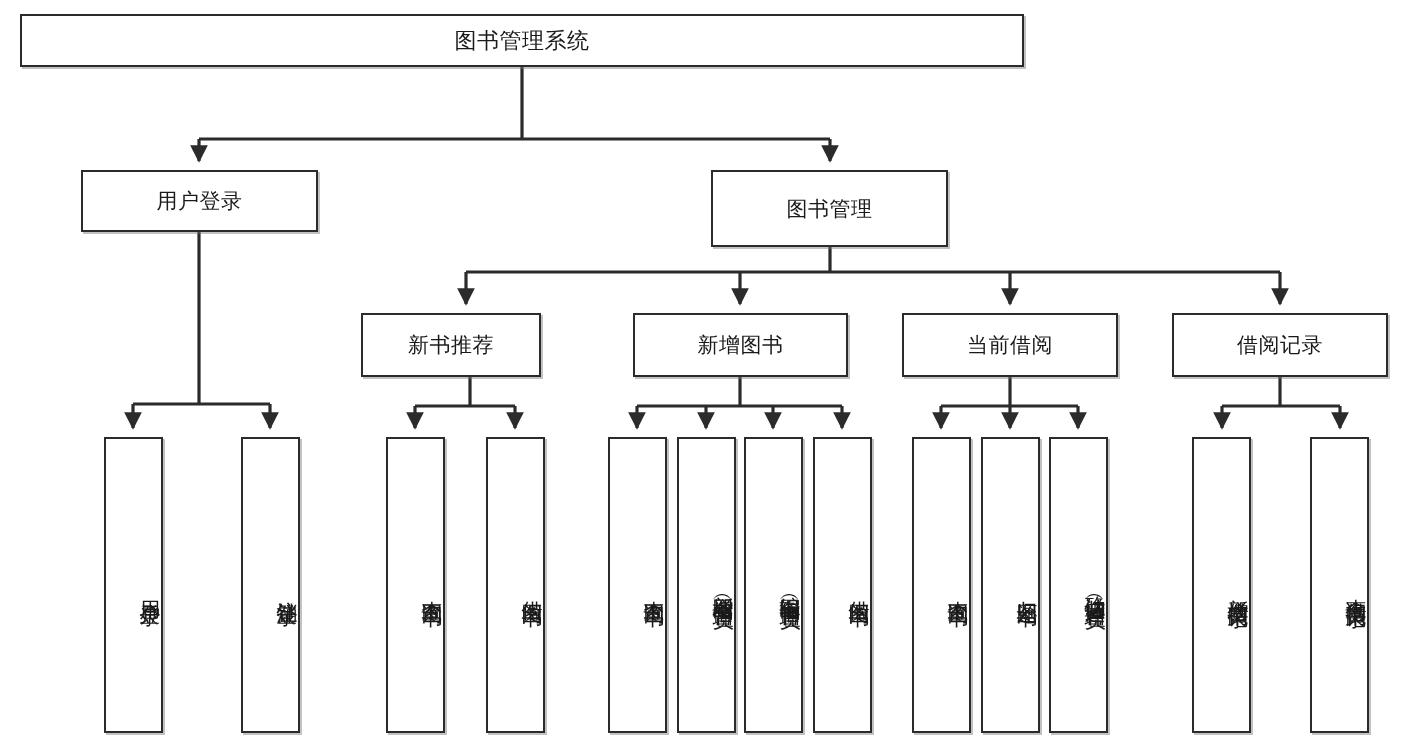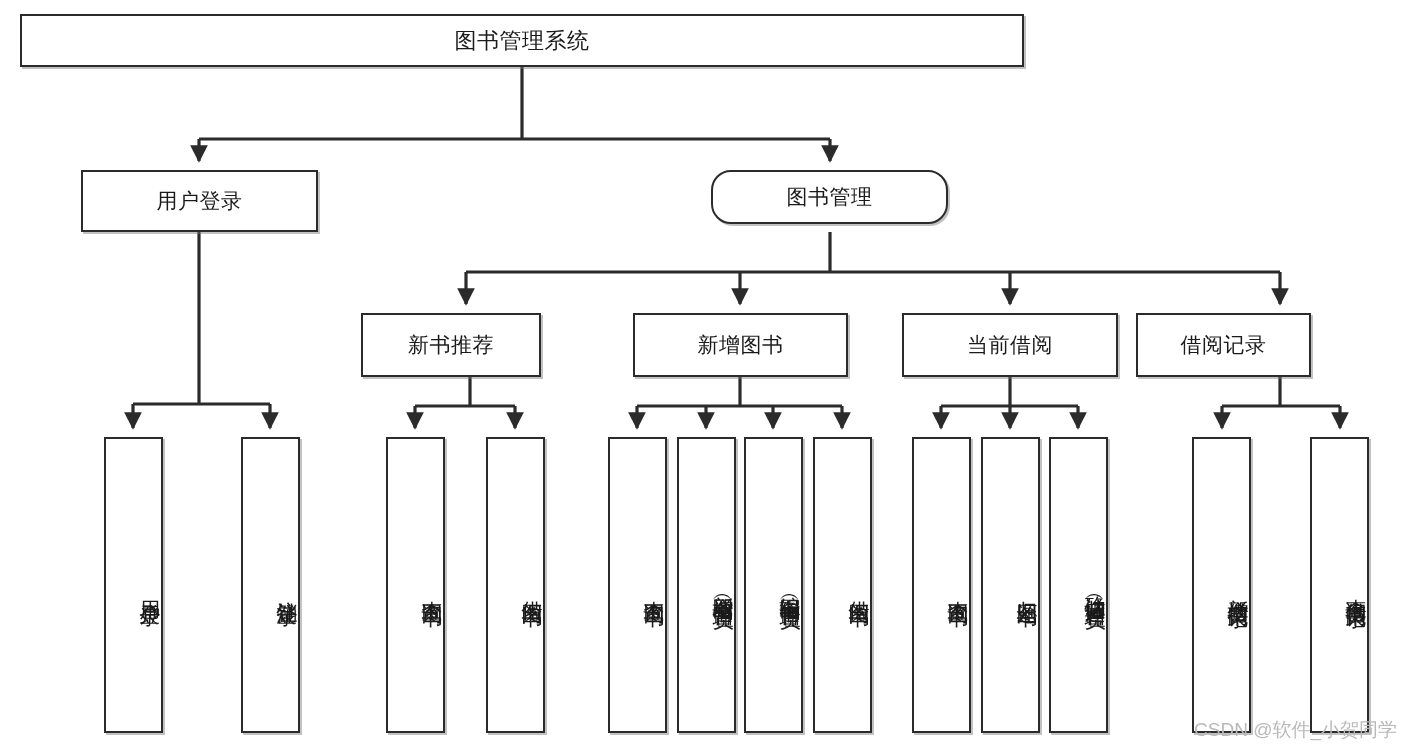--- a/index.html
+++ b/index.html
@@ -76,34 +76,34 @@
     </g>
   </svg>
 
   <div class="node-box node-root node-h" style="left:20px;top:14px;width:1004px;height:53px;">
     <span class="node-label">图书管理系统</span>
   </div>
 
   <div class="node-box node-h" style="left:81px;top:170px;width:237px;height:62px;">
     <span class="node-label">用户登录</span>
   </div>
-  <div class="node-box node-h" style="left:711px;top:170px;width:237px;height:54px;border-radius:20px;">
+  <div class="node-box node-h" style="left:711px;top:170px;width:237px;height:77px;">
     <span class="node-label">图书管理</span>
   </div>
 
   <div class="node-box node-h" style="left:361px;top:313px;width:180px;height:64px;">
     <span class="node-label">新书推荐</span>
   </div>
   <div class="node-box node-h" style="left:633px;top:313px;width:215px;height:64px;">
     <span class="node-label">新增图书</span>
   </div>
   <div class="node-box node-h" style="left:902px;top:313px;width:216px;height:64px;">
     <span class="node-label">当前借阅</span>
   </div>
-  <div class="node-box node-h" style="left:1136px;top:313px;width:175px;height:64px;font-family:Liberation Mono, monospace;">
+  <div class="node-box node-h" style="left:1172px;top:313px;width:216px;height:64px;font-family:Liberation Mono, monospace;">
     <span class="node-label">借阅记录</span>
   </div>
 
   <div class="node-box node-v" style="left:104px;top:437px;width:59px;height:296px;">
     <span class="node-label">用户登录</span>
   </div>
   <div class="node-box node-v" style="left:241px;top:437px;width:59px;height:296px;">
     <span class="node-label">注销登录</span>
   </div>
 
@@ -137,14 +137,13 @@
     <span class="node-label">确认归还（管理员）</span>
   </div>
 
   <div class="node-box node-v" style="left:1192px;top:437px;width:59px;height:296px;">
     <span class="node-label">新增借阅记录</span>
   </div>
   <div class="node-box node-v" style="left:1310px;top:437px;width:59px;height:296px;">
     <span class="node-label">查询借阅记录</span>
   </div>
 
-  <div class="watermark">CSDN @软件_小贺同学</div>
 </div>
 
 </body></html>

